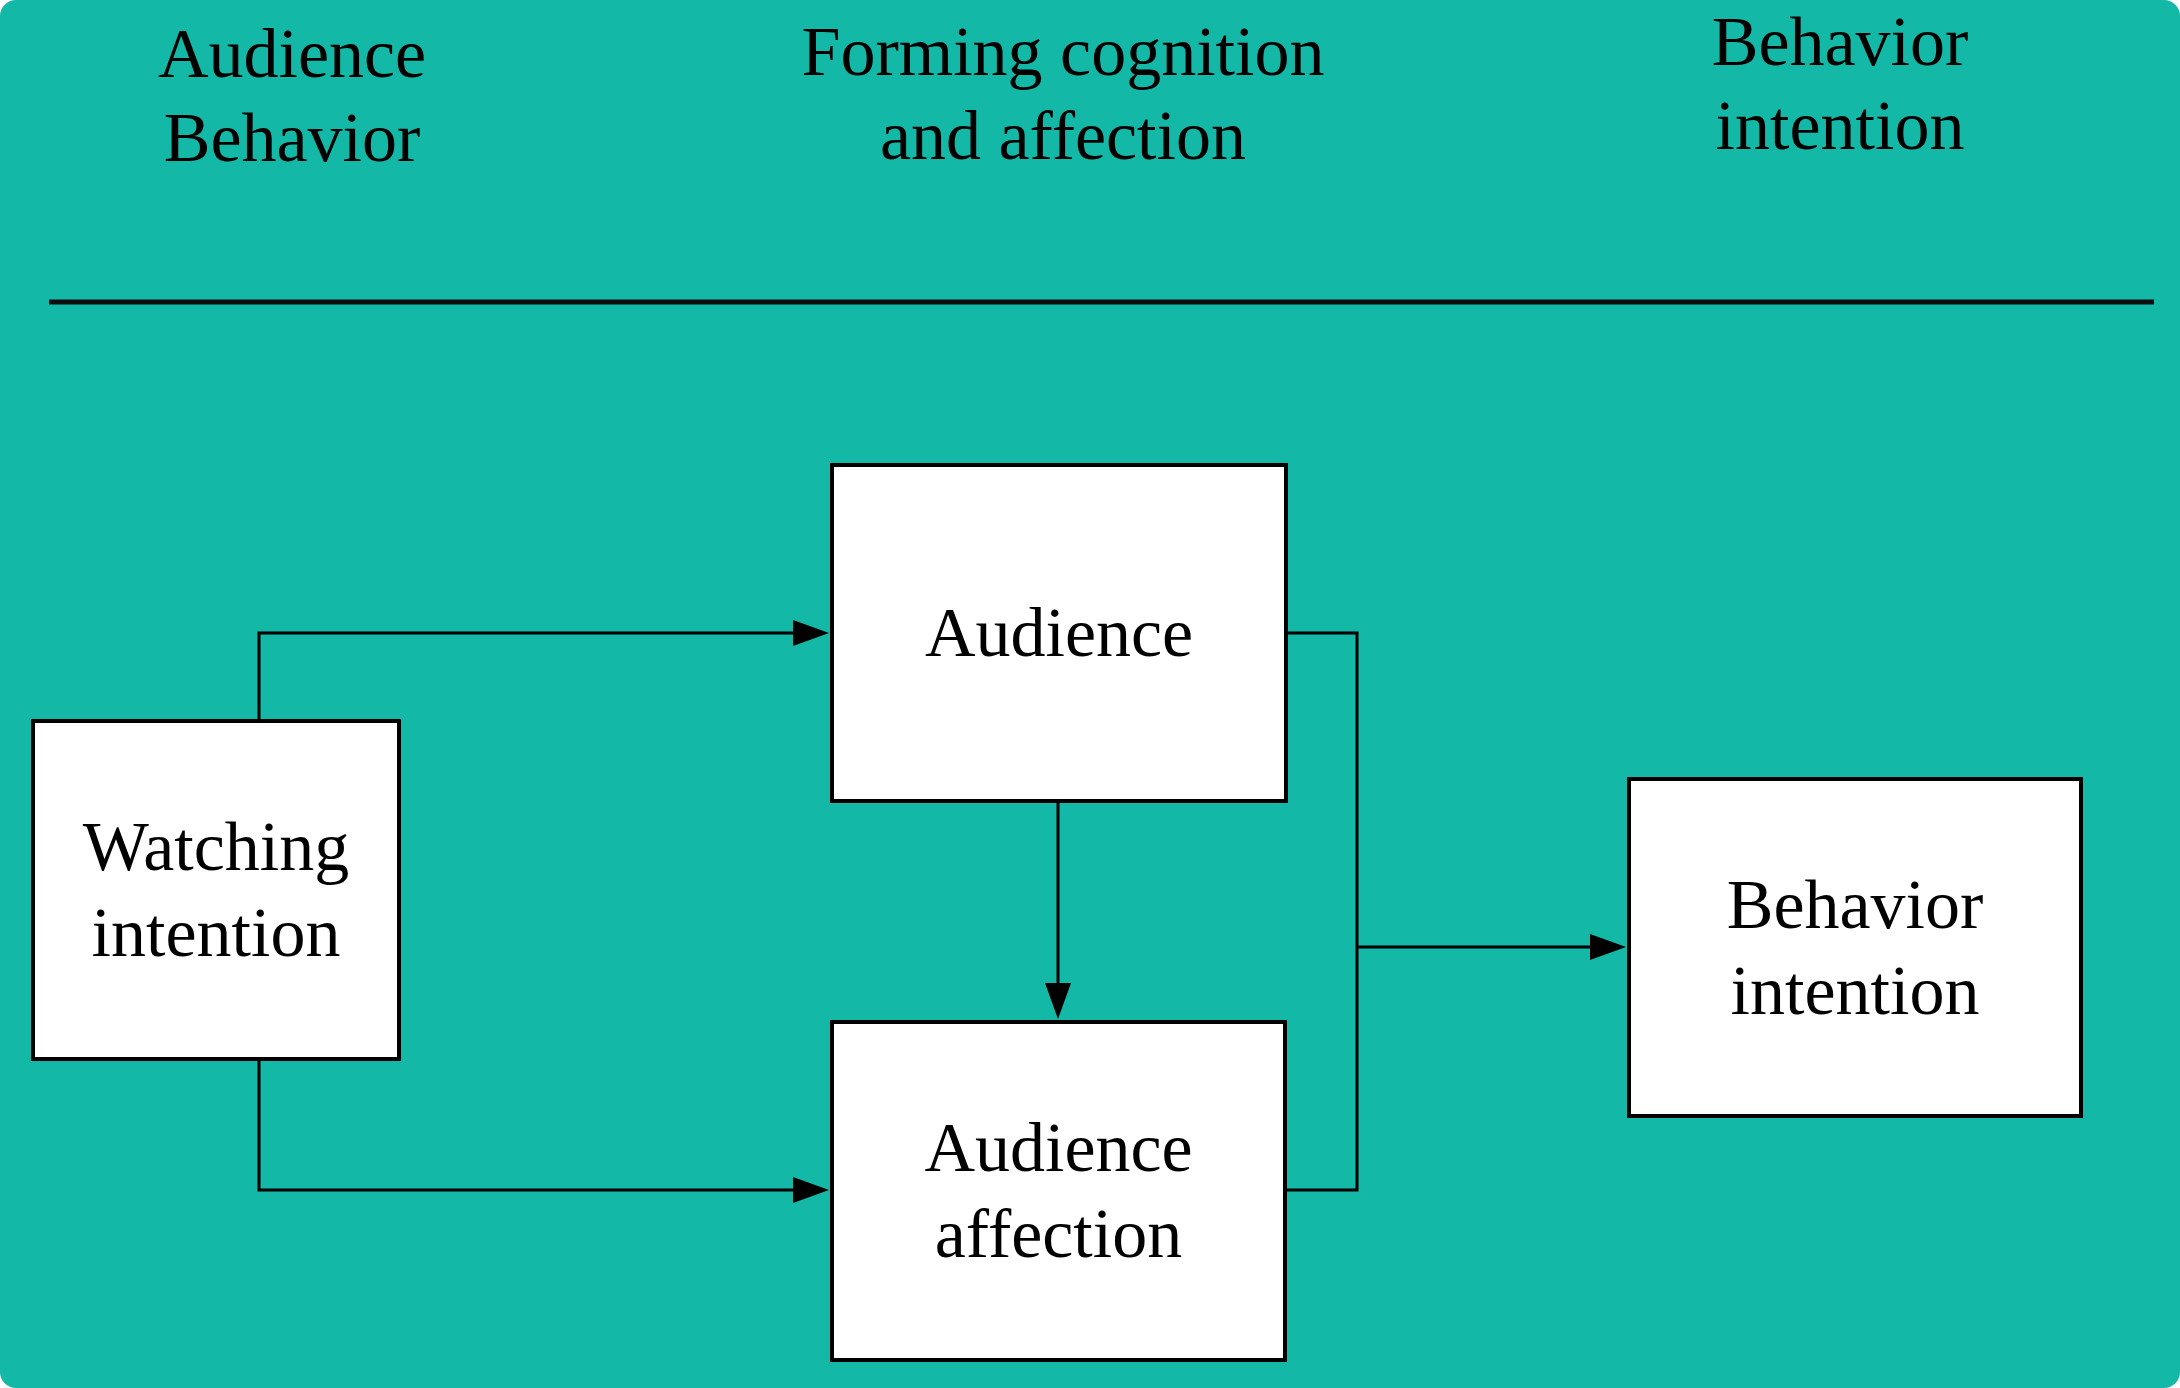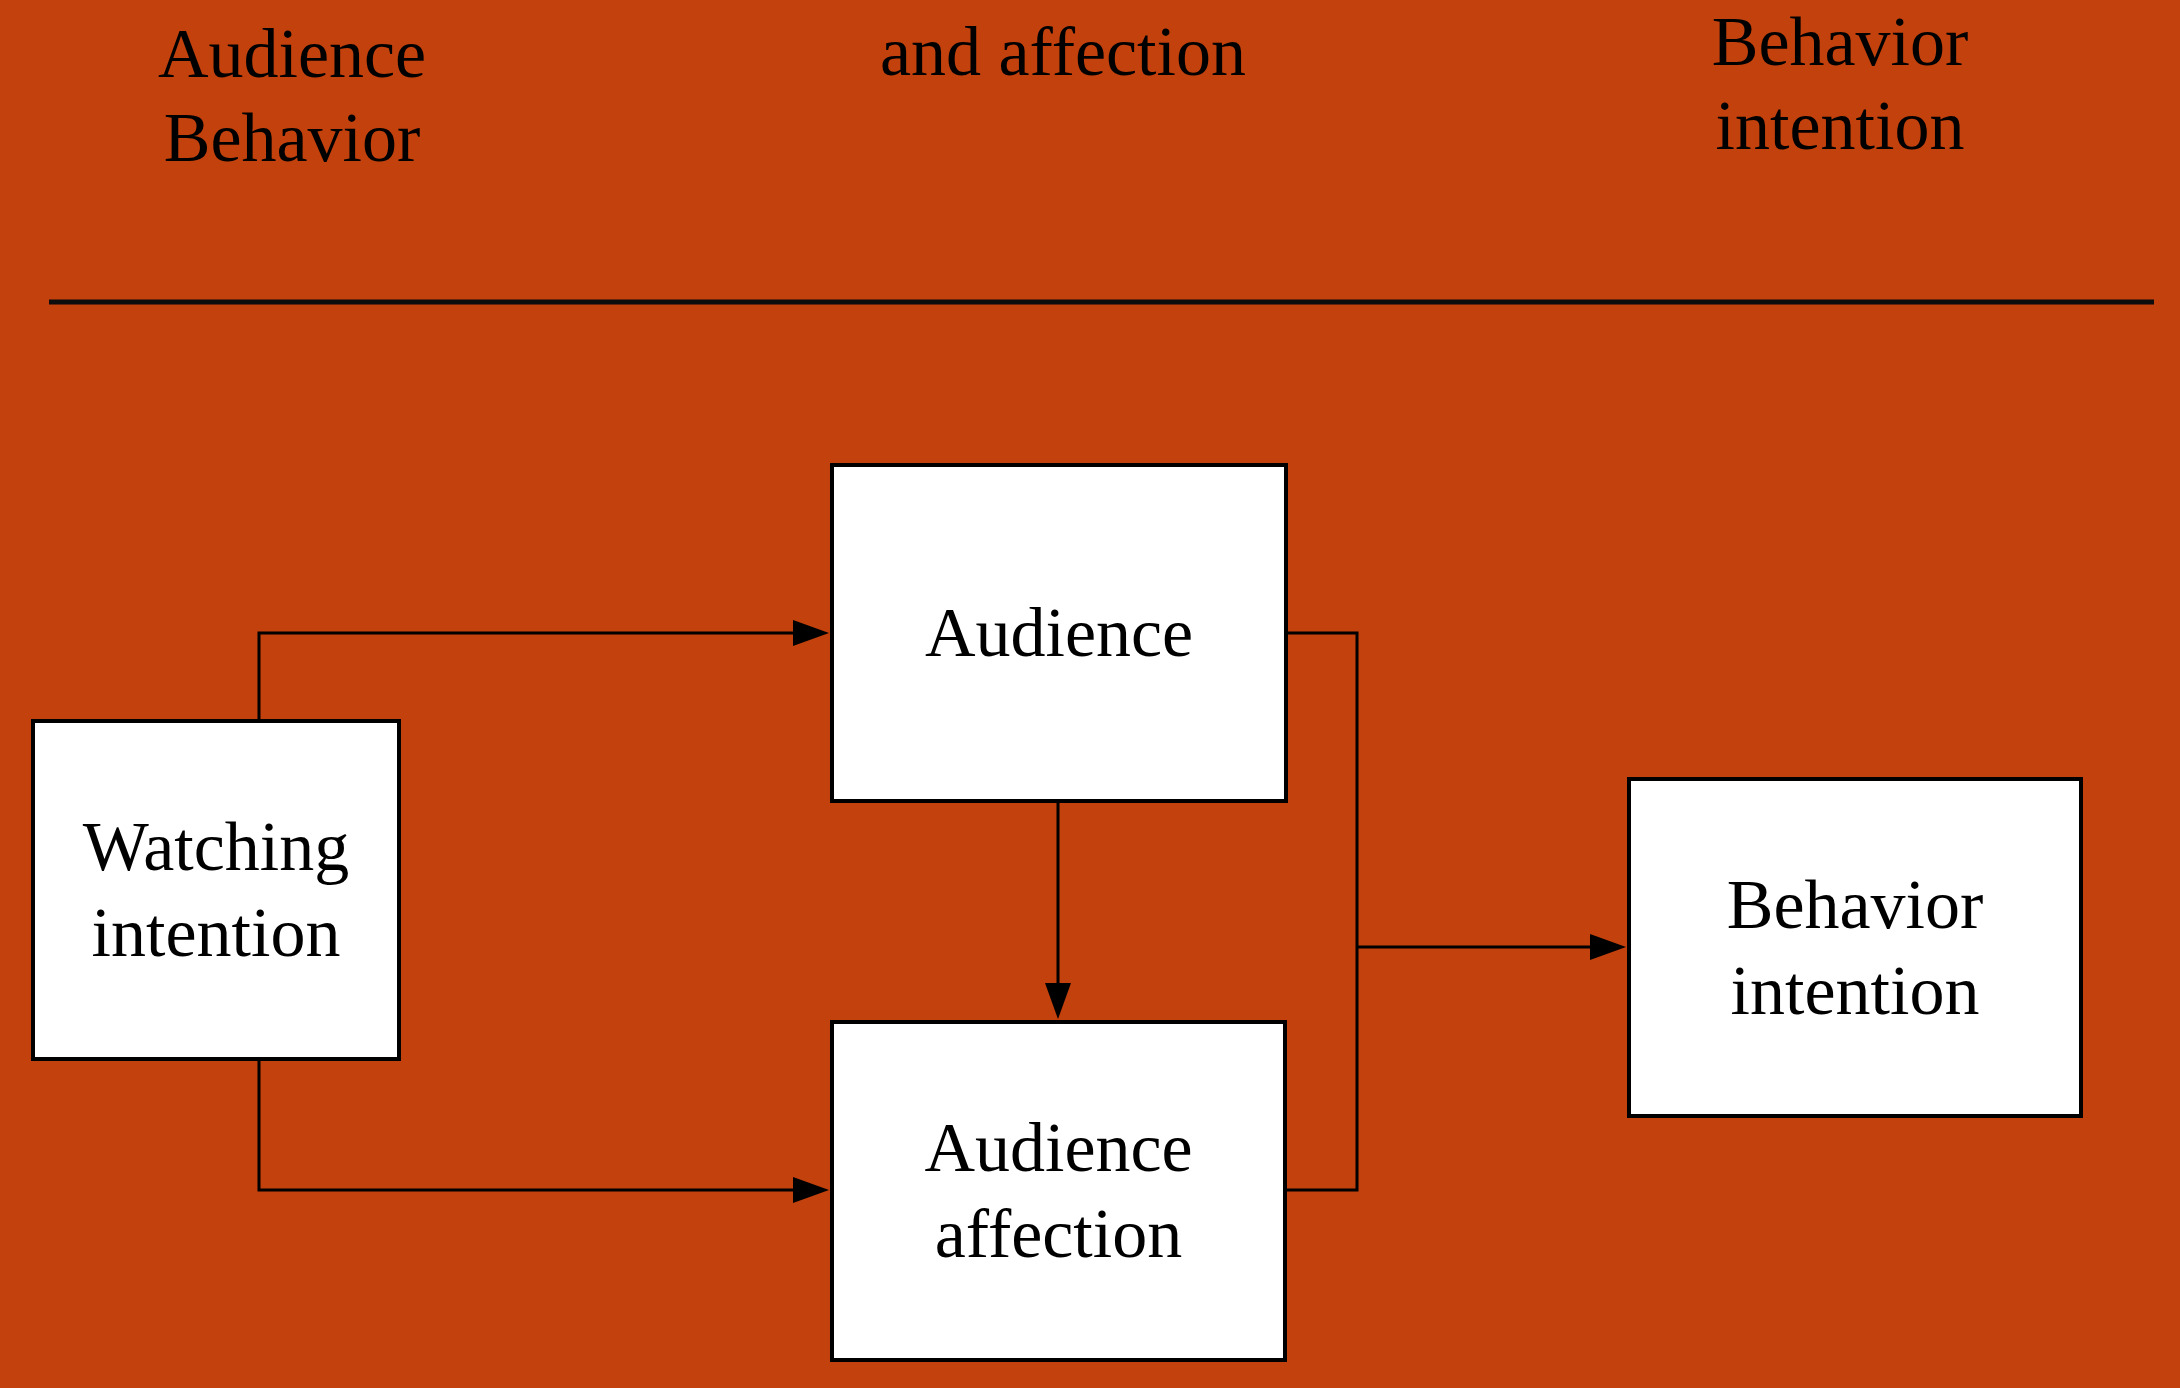--- a/index.html
+++ b/index.html
@@ -4,24 +4,25 @@
 <style>
   html, body {
     margin: 0;
     padding: 0;
     background: #ffffff;
   }
   .canvas {
     position: relative;
     width: 2180px;
     height: 1388px;
-    background: #c2410c;
+    background: #14b8a6;
     font-family: "Liberation Serif", "DejaVu Serif", serif;
     color: #000000;
     overflow: hidden;
+    border-radius: 16px;
   }
   .col-header {
     position: absolute;
     text-align: center;
     font-size: 70px;
     line-height: 84px;
     color: #000000;
     white-space: nowrap;
   }
   .connector-layer {
@@ -65,20 +66,21 @@
 <body>
 
 <div class="canvas">
 
   <div class="col-header" style="left:42px; top:12px; width:500px;">
     <div>Audience</div>
     <div>Behavior</div>
   </div>
 
   <div class="col-header" style="left:713px; top:10px; width:700px;">
+    <div>Forming cognition</div>
     <div>and affection</div>
   </div>
 
   <div class="col-header" style="left:1590px; top:0px; width:500px;">
     <div>Behavior</div>
     <div>intention</div>
   </div>
 
   <svg class="connector-layer" viewBox="0 0 2180 1388">
 

